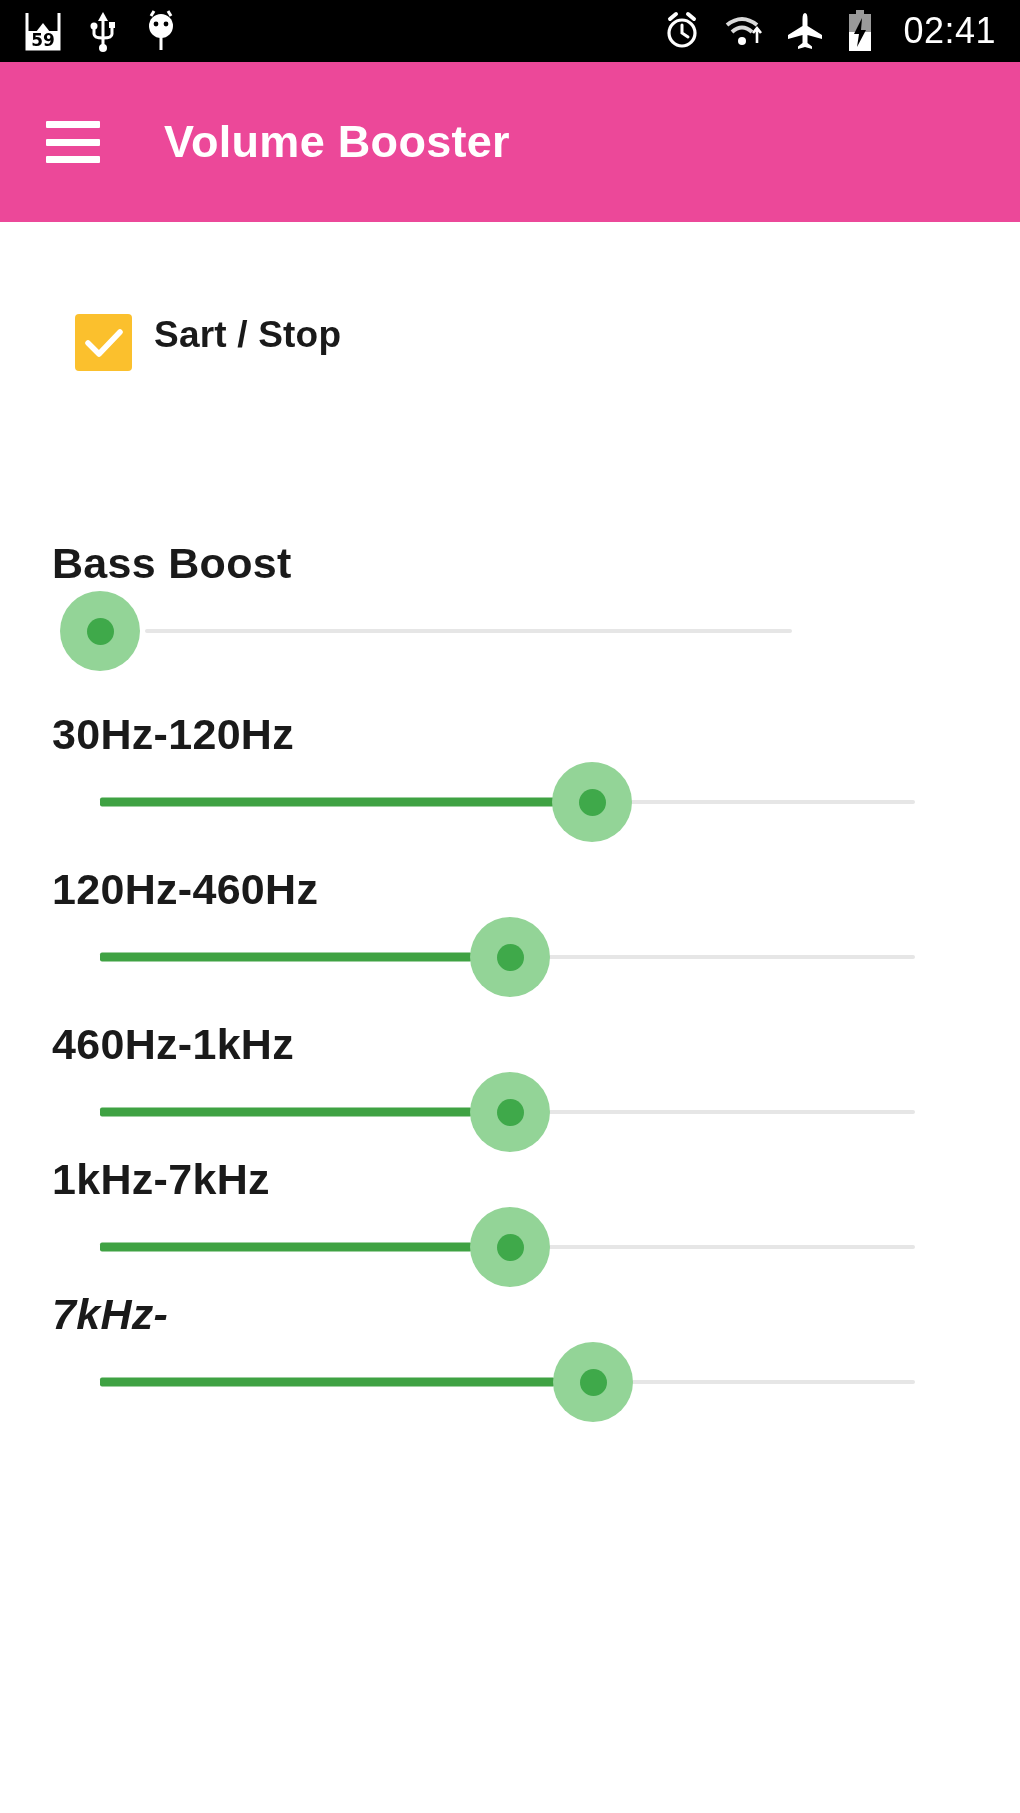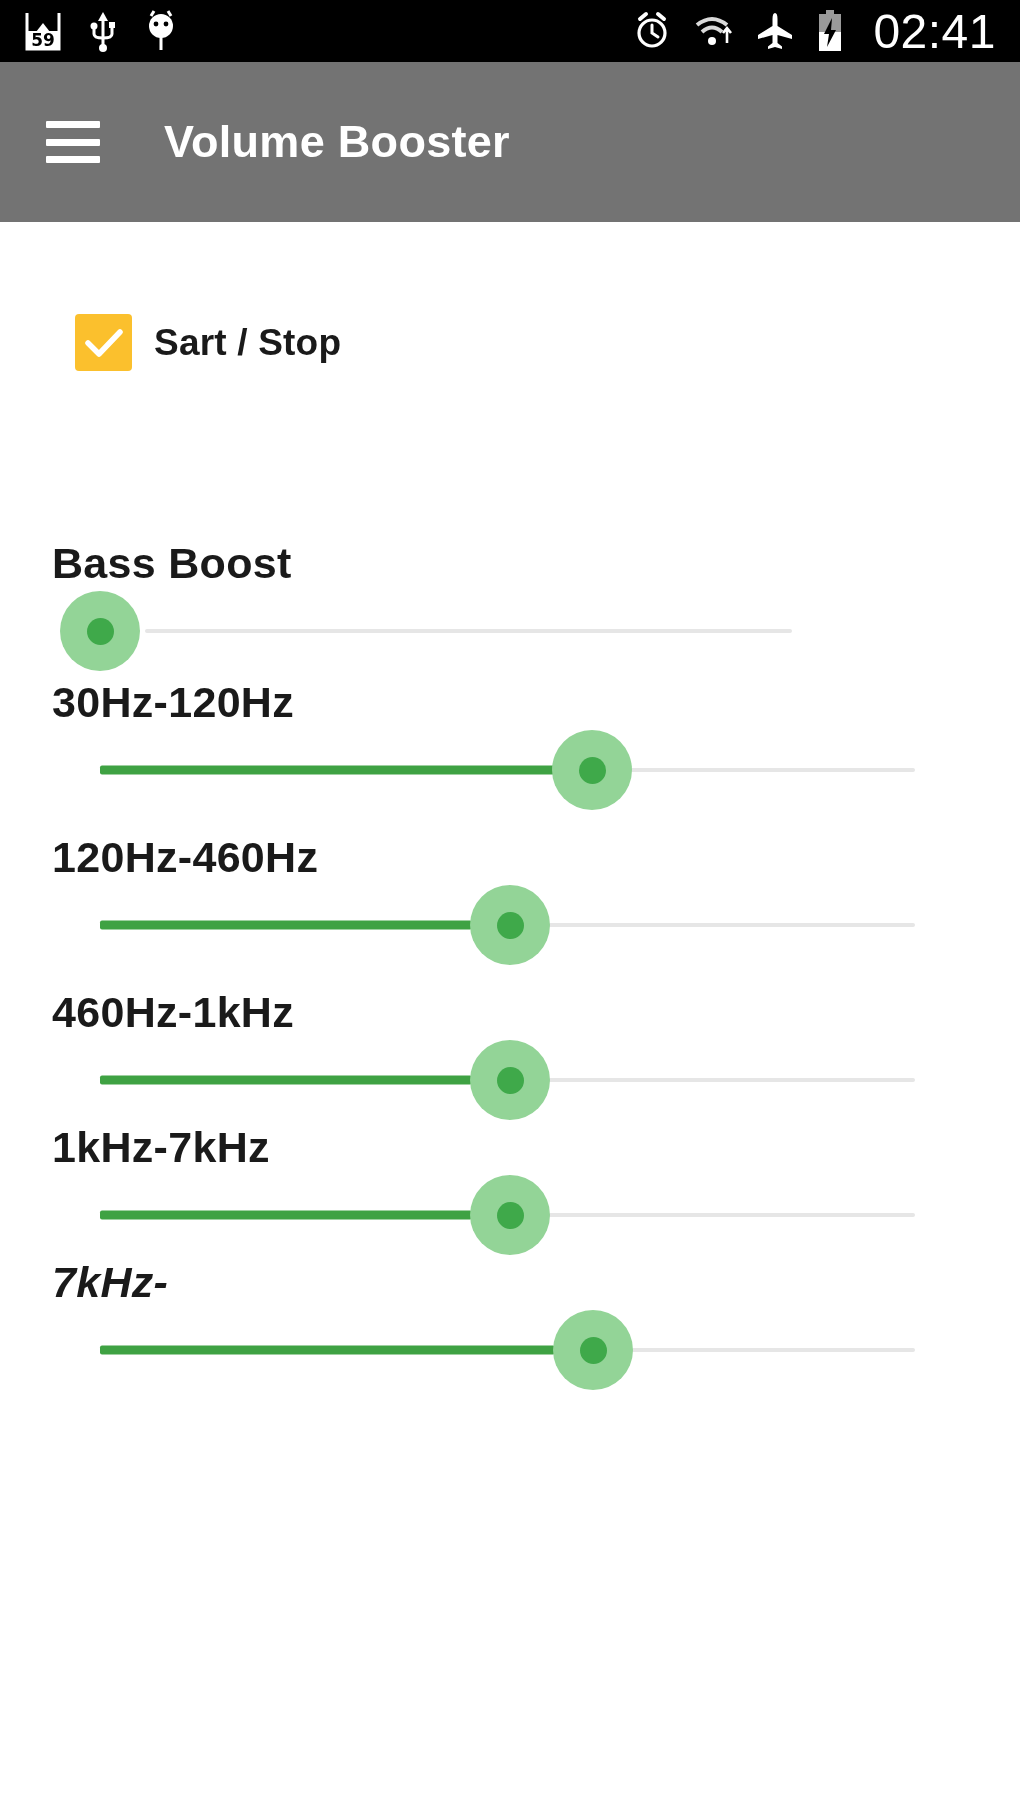--- a/index.html
+++ b/index.html
@@ -41,34 +41,34 @@
     align-items: center;
     gap: 22px;
   }
   .status-icon {
     display: inline-flex;
     align-items: flex-end;
     justify-content: center;
   }
   .status-time {
     color: #ffffff;
-    font-size: 48px;
+    font-size: 36px;
     font-weight: 400;
     letter-spacing: 0.5px;
     margin-left: 8px;
     font-family: "Liberation Sans", sans-serif;
   }
 
   
   .app-bar {
     position: absolute;
     left: 0; top: 62px;
     width: 1020px;
     height: 160px;
-    background: #737373;
+    background: #ec4899;
     display: flex;
     align-items: center;
     padding-left: 46px;
   }
   .hamburger {
     width: 54px;
     height: 42px;
     display: flex;
     flex-direction: column;
     justify-content: space-between;
@@ -103,21 +103,20 @@
   .top-row {
     position: absolute;
     left: 0; top: 78px;
     width: 1020px;
     height: 110px;
   }
   .checkbox-wrap {
     position: absolute;
     left: 75px; top: 14px;
     display: flex;
-    align-items: center;
     cursor: pointer;
   }
   .checkbox-box {
     width: 57px;
     height: 57px;
     background: #fbc02d;
     border-radius: 4px;
     display: flex;
     align-items: center;
     justify-content: center;
@@ -329,21 +328,21 @@
 
     <div class="eq-section">
 
     <div class="eq-row" style="margin-top: 0px;">
           <div class="eq-label">Bass Boost</div>
           <div class="slider bass">
             <div class="slider-track" style="background: rgb(230, 230, 230);"></div>
             <div class="slider-thumb" style="left: 100px; background: rgb(147, 212, 151);"></div>
           </div>
         </div>
-        <div class="eq-row" style="margin-top: 4px;">
+        <div class="eq-row" style="margin-top: 36px;">
           <div class="eq-label">30Hz-120Hz</div>
           <div class="slider">
             <div class="slider-track" style="left: 100px; width: 815px; background: rgb(230, 230, 230);"></div>
             <div class="slider-fill" style="left: 100px; width: 455px; background: rgb(63, 162, 67);"></div>
             <div class="slider-thumb" style="left: 592px; background: rgb(147, 212, 151);"></div>
           </div>
         </div>
         <div class="eq-row" style="margin-top: 20px;">
           <div class="eq-label">120Hz-460Hz</div>
           <div class="slider">

